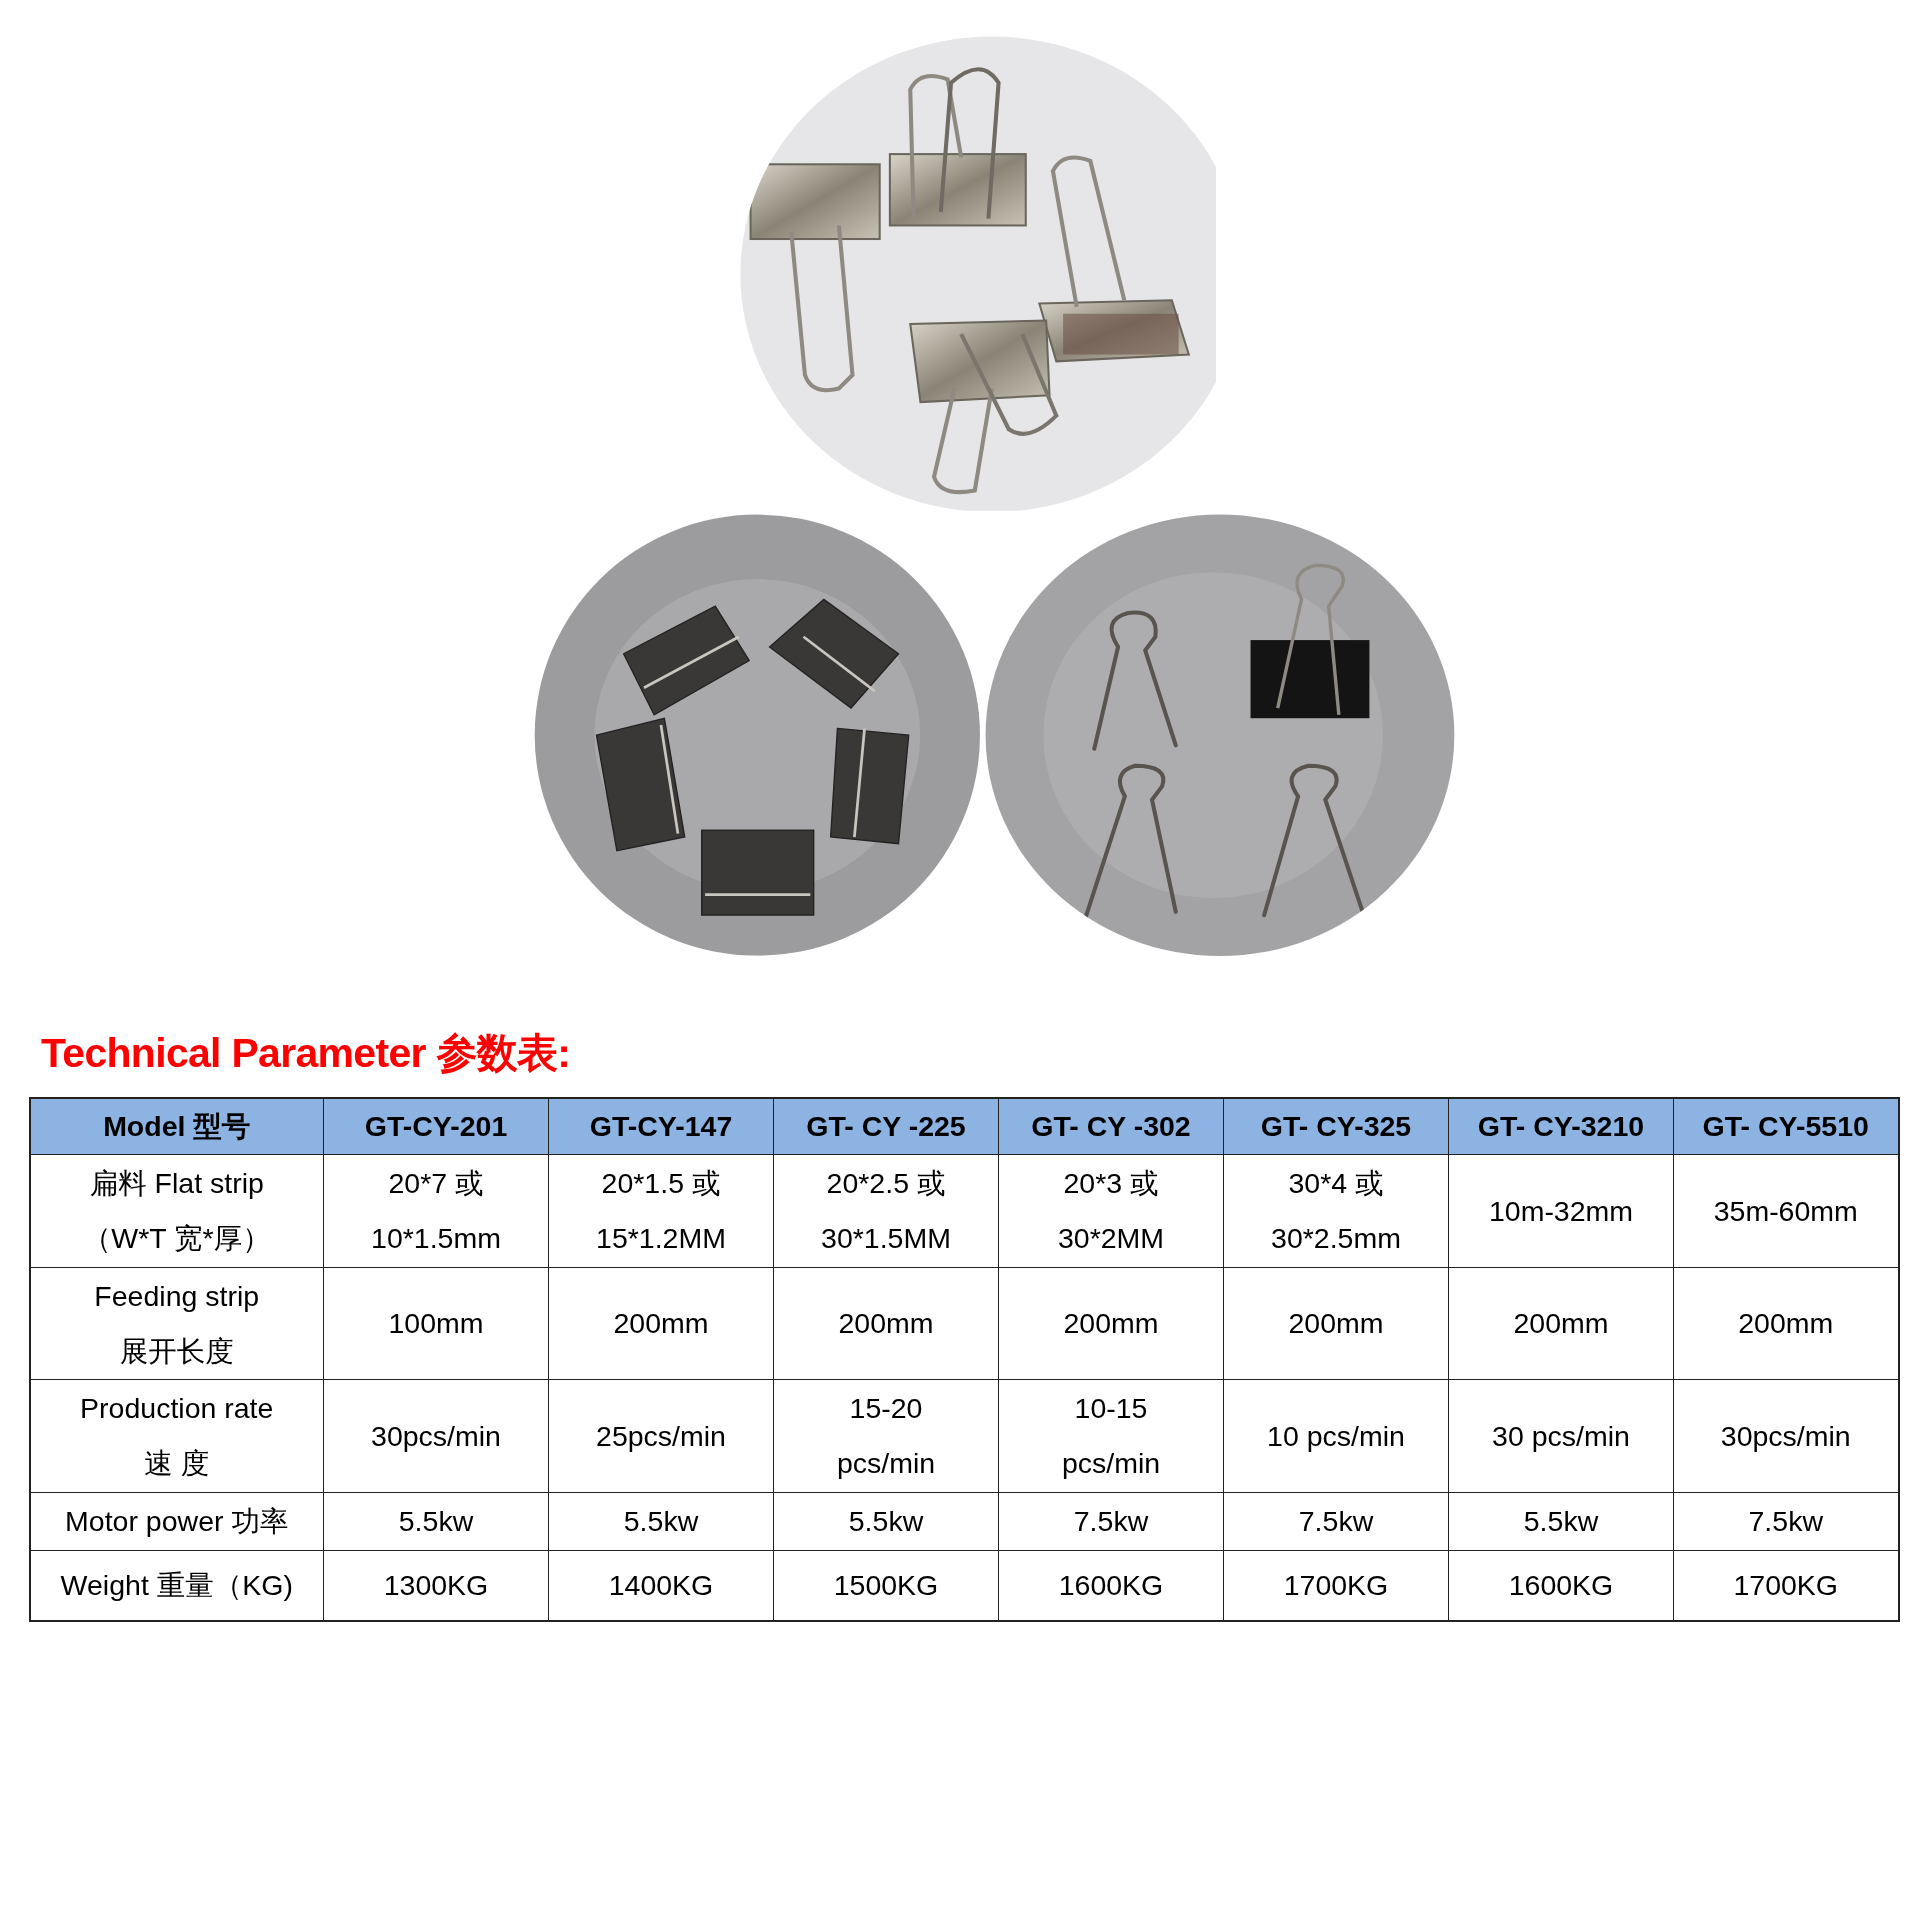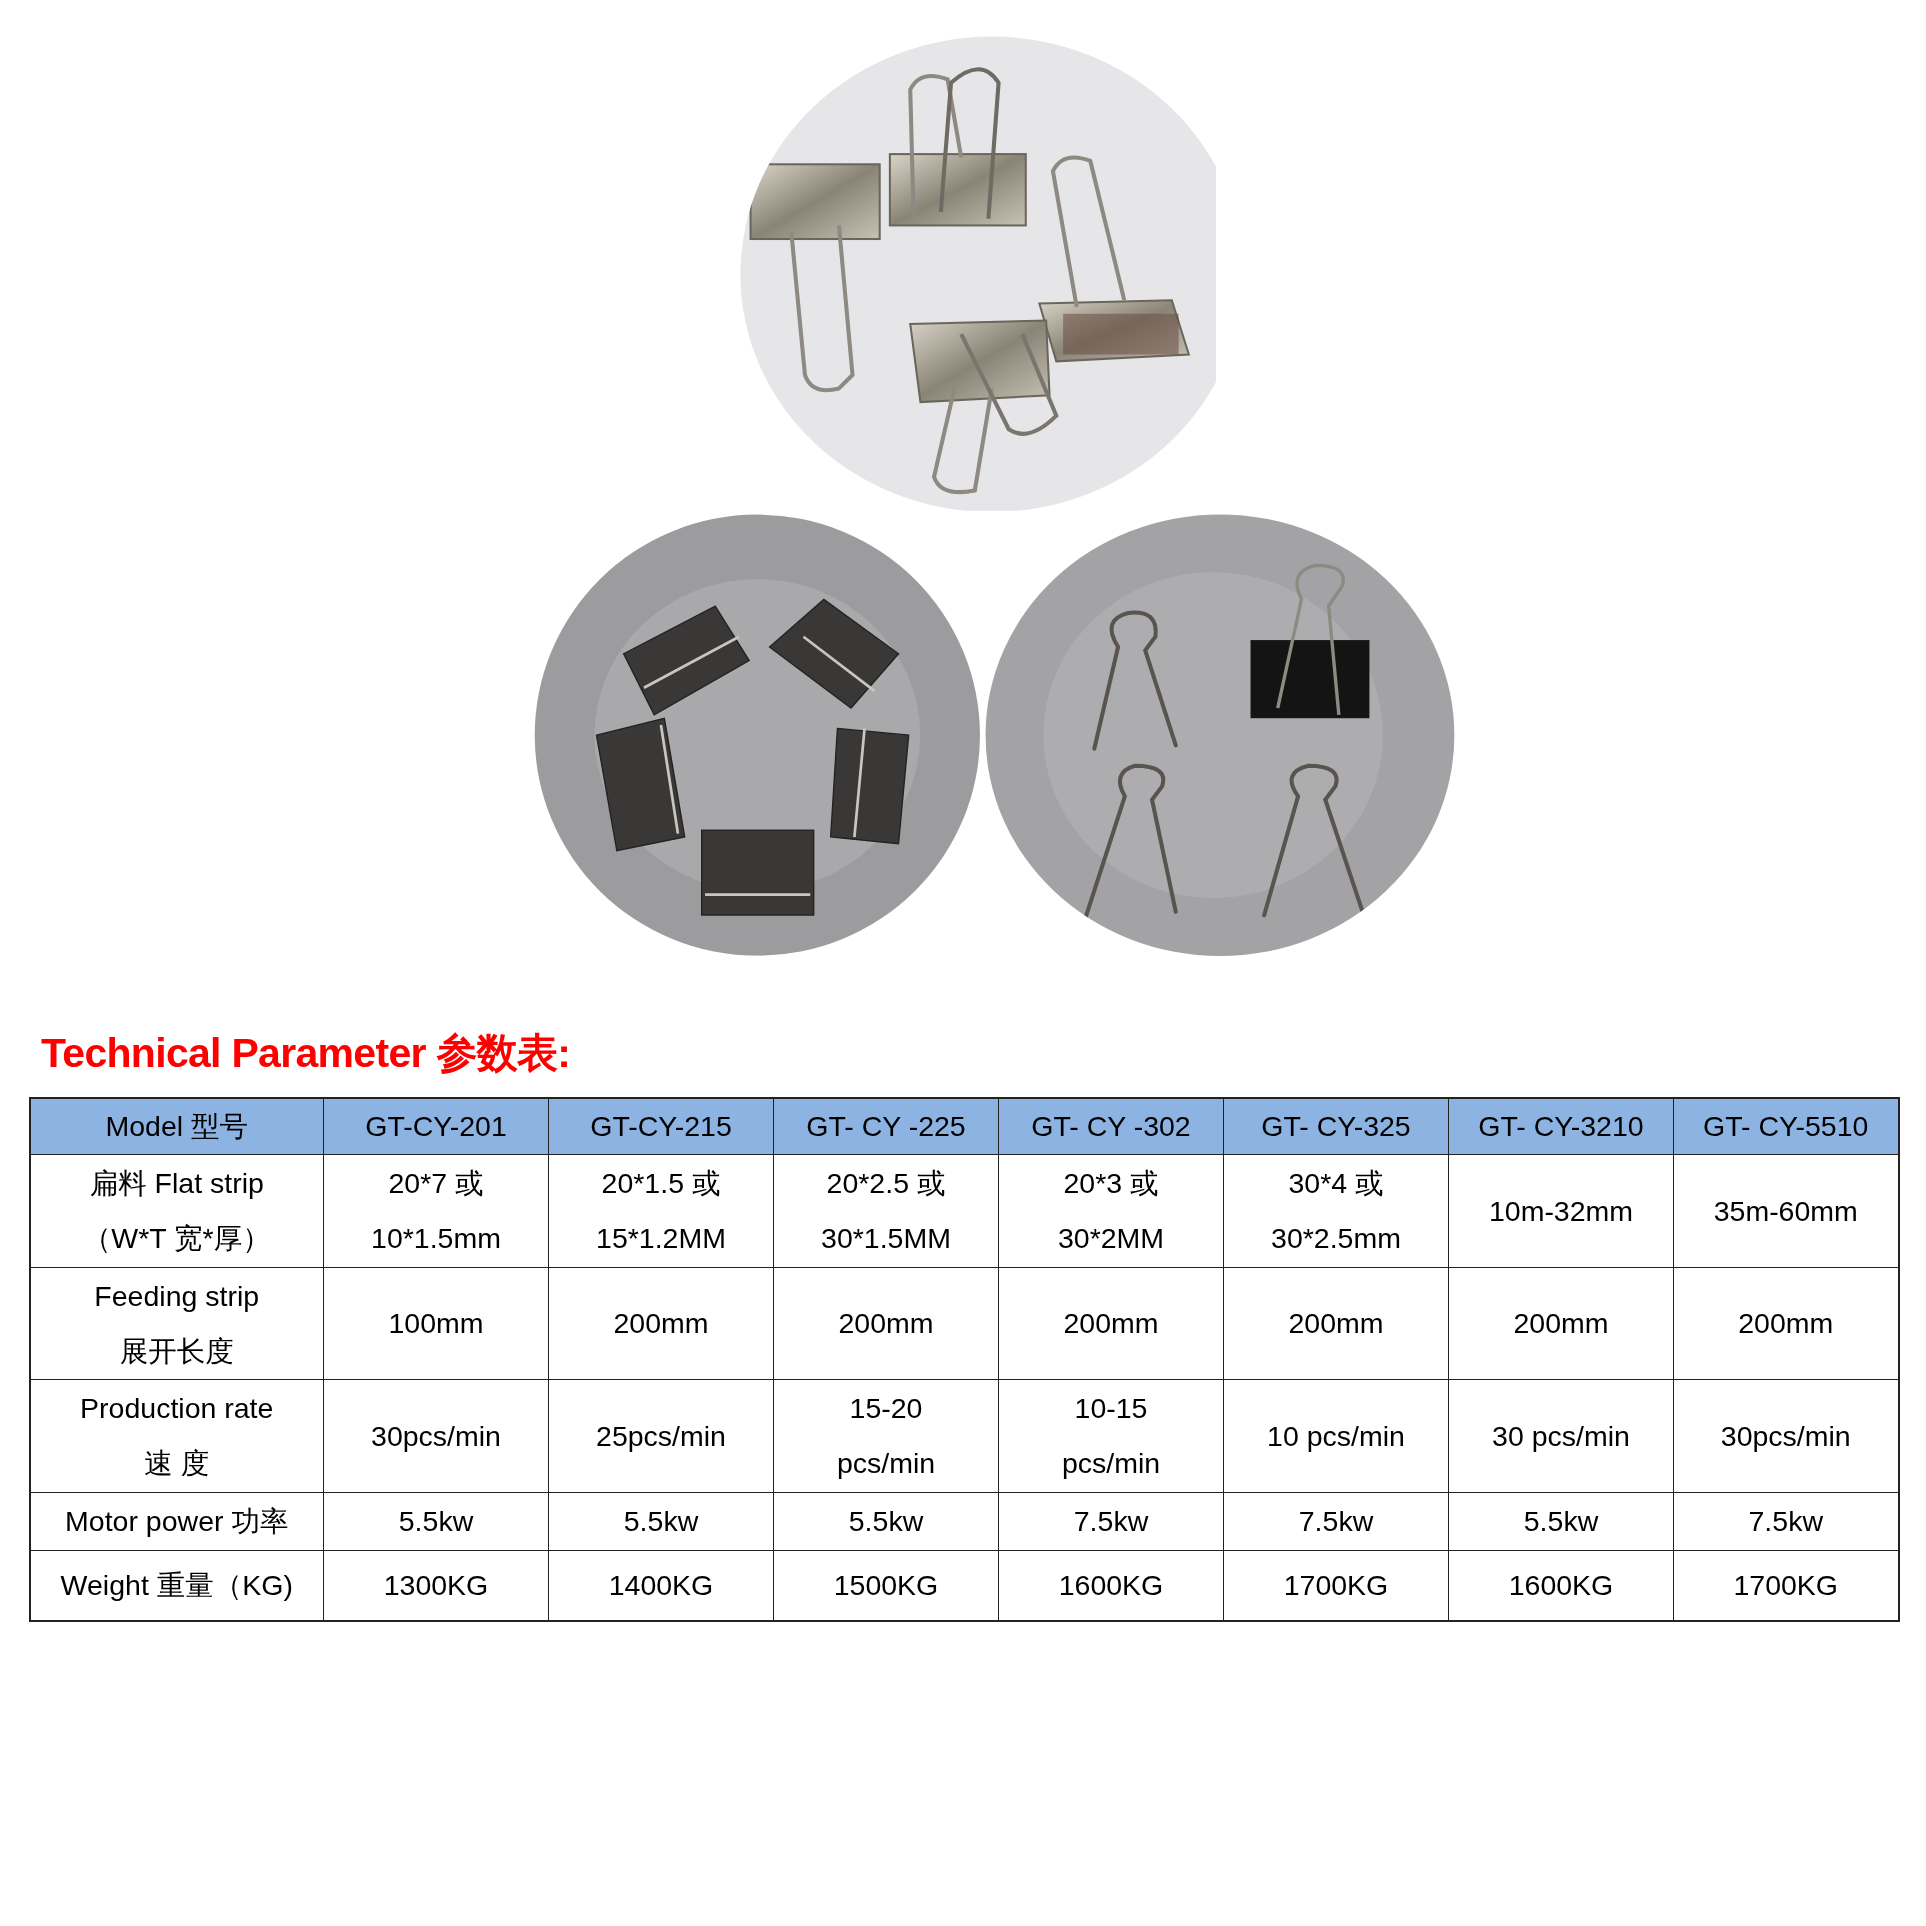--- a/index.html
+++ b/index.html
@@ -27,21 +27,21 @@
     width: 1869px; border-collapse: collapse; table-layout: fixed;
     border: 2px solid #222;
   }
   table.spec col.c0 { width: 294px; }
   table.spec col.cn { width: 225px; }
   table.spec th, table.spec td {
     border: 1.4px solid #222; text-align: center; vertical-align: middle;
     font-size: 28.5px; line-height: 55px; padding: 0 2.7px; white-space: nowrap;
   }
   table.spec thead th {
-    font-weight: normal; height: 55px; line-height: 55px;
+    font-weight: bold; height: 55px; line-height: 55px;
   }
   table.spec tr.r-strip td  { height: 113px; }
   table.spec tr.r-feed td   { height: 112px; }
   table.spec tr.r-rate td   { height: 113px; }
   table.spec tr.r-motor td  { height: 58px; }
   table.spec tr.r-size td   { height: 113px; }
   table.spec tr.r-weight td { height: 70px; }
   .stack span { display: block; }
 </style>
 </head>
@@ -143,21 +143,21 @@
       <col class="cn">
       <col class="cn">
       <col class="cn">
       <col class="cn">
       <col class="cn">
   </colgroup>
   <thead>
     <tr style="background:#8db3e2;">
       <th>Model  型号</th>
       <th>GT-CY-201</th>
-      <th>GT-CY-215</th>
+      <th>GT-CY-147</th>
       <th>GT- CY -225</th>
       <th>GT- CY -302</th>
       <th>GT- CY-325</th>
       <th>GT- CY-3210</th>
       <th>GT- CY-5510</th>
     </tr>
   </thead>
   <tbody>
 
     <tr class="r-strip">

